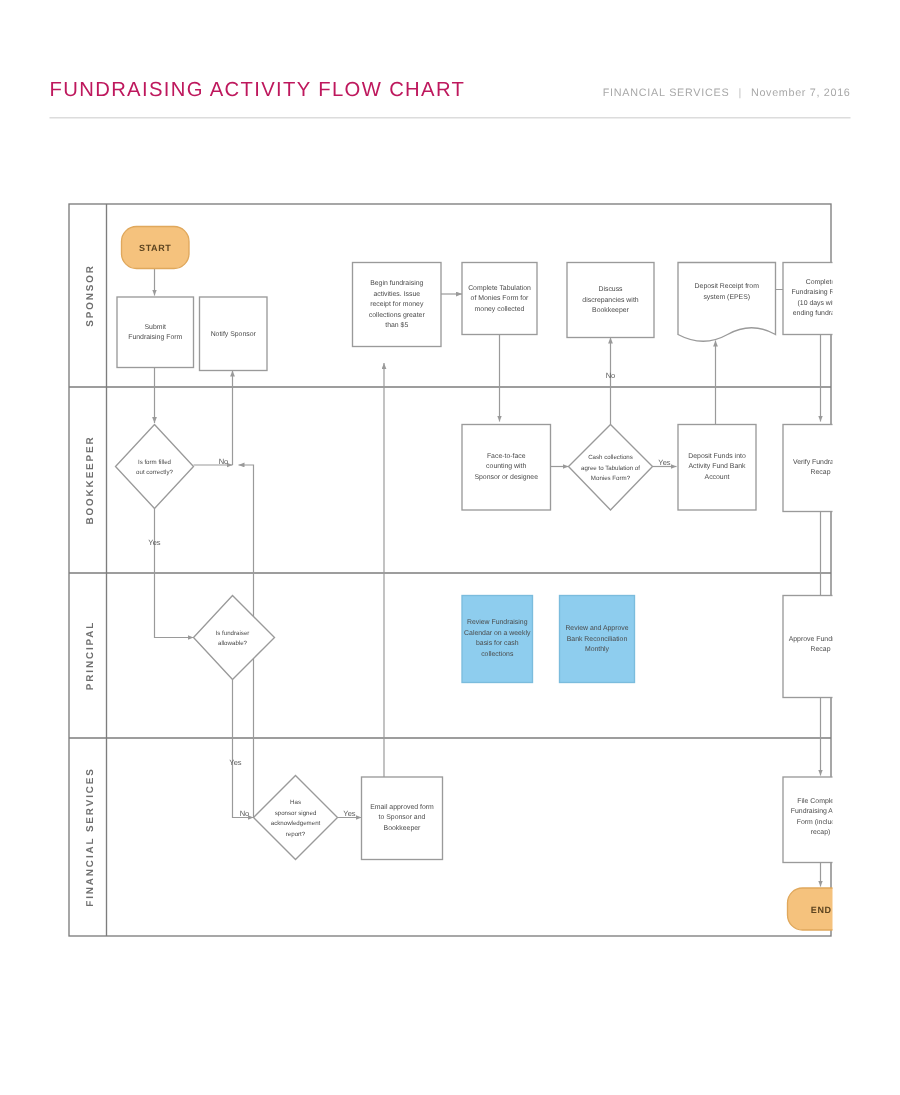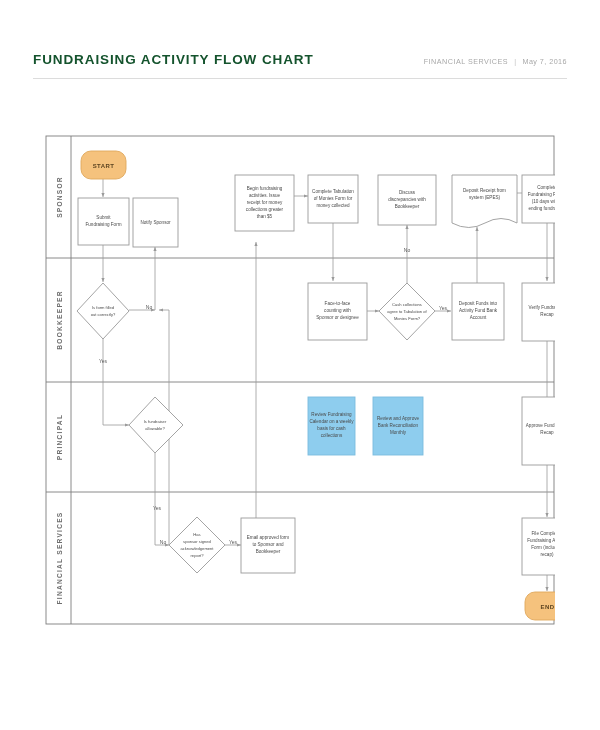--- a/index.html
+++ b/index.html
@@ -8,21 +8,21 @@
     font-family:"Liberation Sans","DejaVu Sans",sans-serif;
     color:#444;
     -webkit-font-smoothing:antialiased;
   }
   #page{position:relative;width:600px;height:730px;overflow:hidden;background:#fff;}
 
   
   #header{position:absolute;left:33px;top:48px;width:534px;height:40px;}
   #doc-title{
     position:absolute;left:0;top:4px;
-    font-size:13.5px;letter-spacing:.9px;color:#14532d;font-weight:700;
+    font-size:13.5px;letter-spacing:.9px;color:#be185d;font-weight:400;
     white-space:nowrap;
   }
   #header-meta{
     position:absolute;right:0;top:9px;
     font-size:7.2px;letter-spacing:.45px;color:#a8a8a8;white-space:nowrap;
   }
   #header-meta .dept{letter-spacing:.5px;}
   #header-meta .sep{padding:0 6px;color:#c2c2c2;}
   #header-rule{position:absolute;left:0;top:30px;width:534px;height:1px;background:#dcdcdc;}
 
@@ -56,21 +56,21 @@
   }
 </style>
 </head>
 <body>
 
 <div id="page">
 
   <div id="header">
     <div id="doc-title">FUNDRAISING ACTIVITY FLOW CHART</div>
     <div id="header-meta">
-      <span class="dept">FINANCIAL SERVICES</span><span class="sep">|</span><span class="date">May 7, 2016</span>
+      <span class="dept">FINANCIAL SERVICES</span><span class="sep">|</span><span class="date">November 7, 2016</span>
     </div>
     <div id="header-rule"></div>
   </div>
 
   <div id="chart">
   <svg width="510" height="490" viewBox="0 0 510 490" xmlns="http://www.w3.org/2000/svg">
     <defs>
       <marker id="ar" markerWidth="6" markerHeight="6" refX="5" refY="2" orient="auto">
         <path d="M0,0 L5,2 L0,4 z" fill="#9a9a9a"></path>
       </marker>

